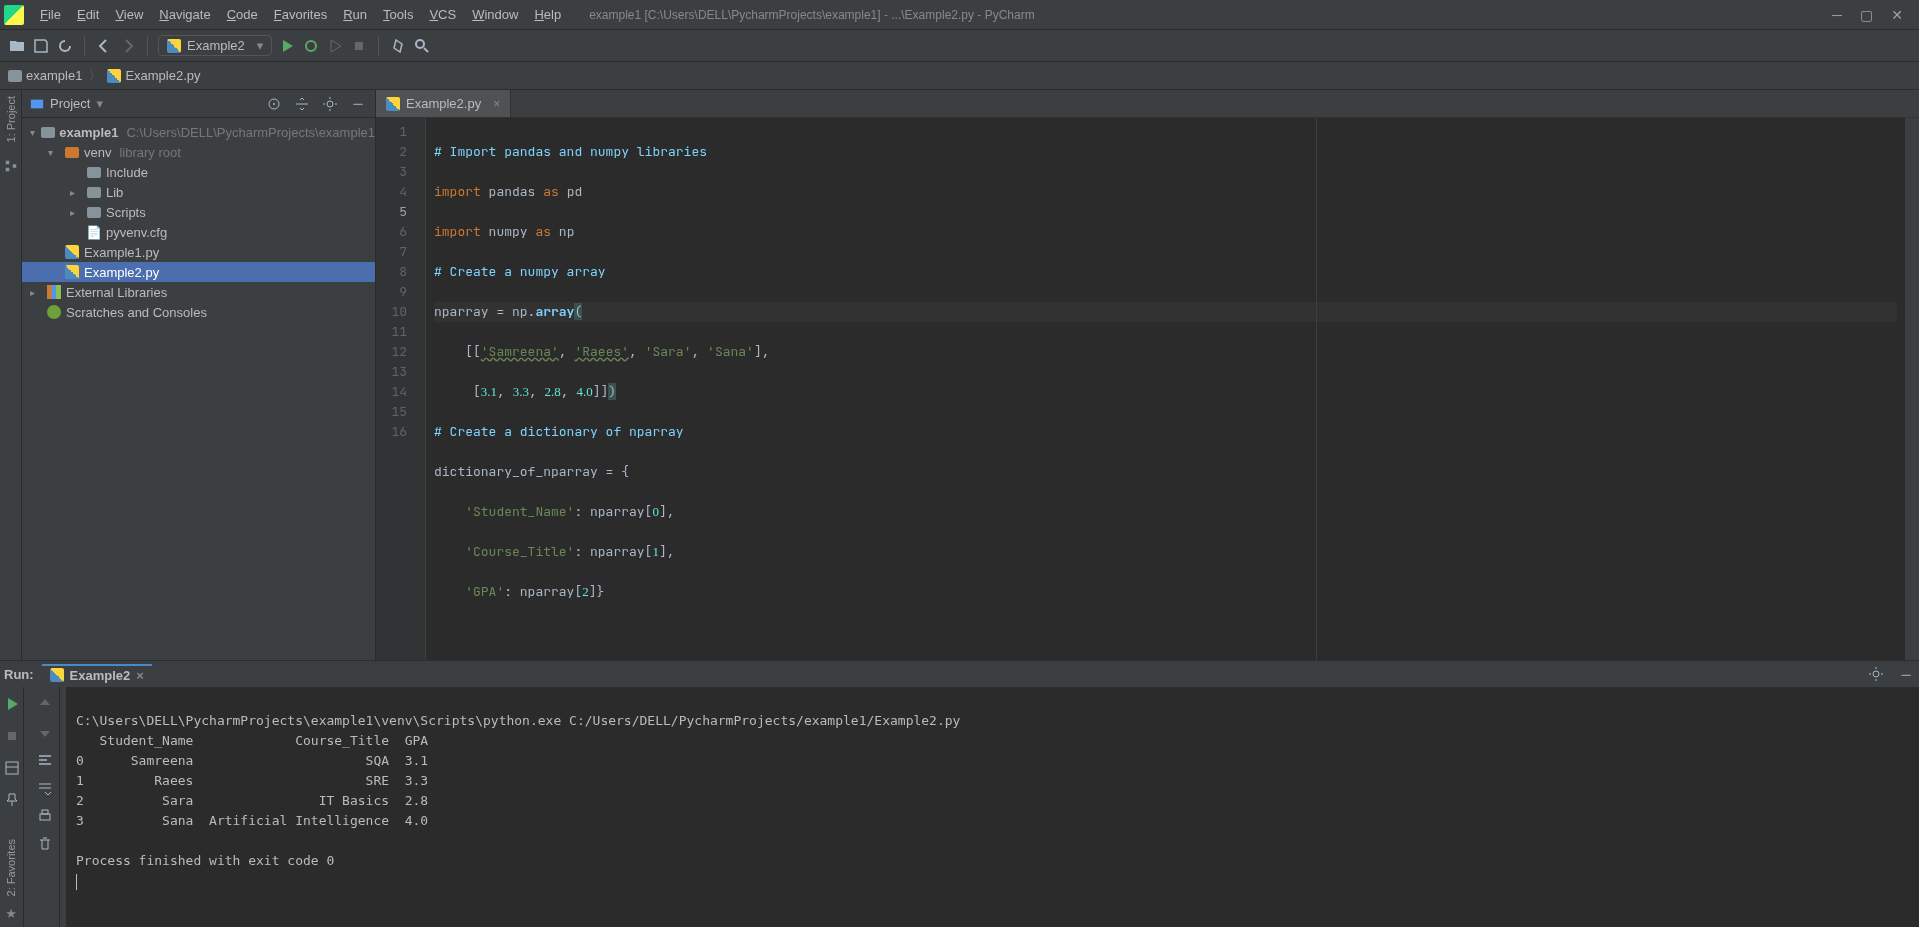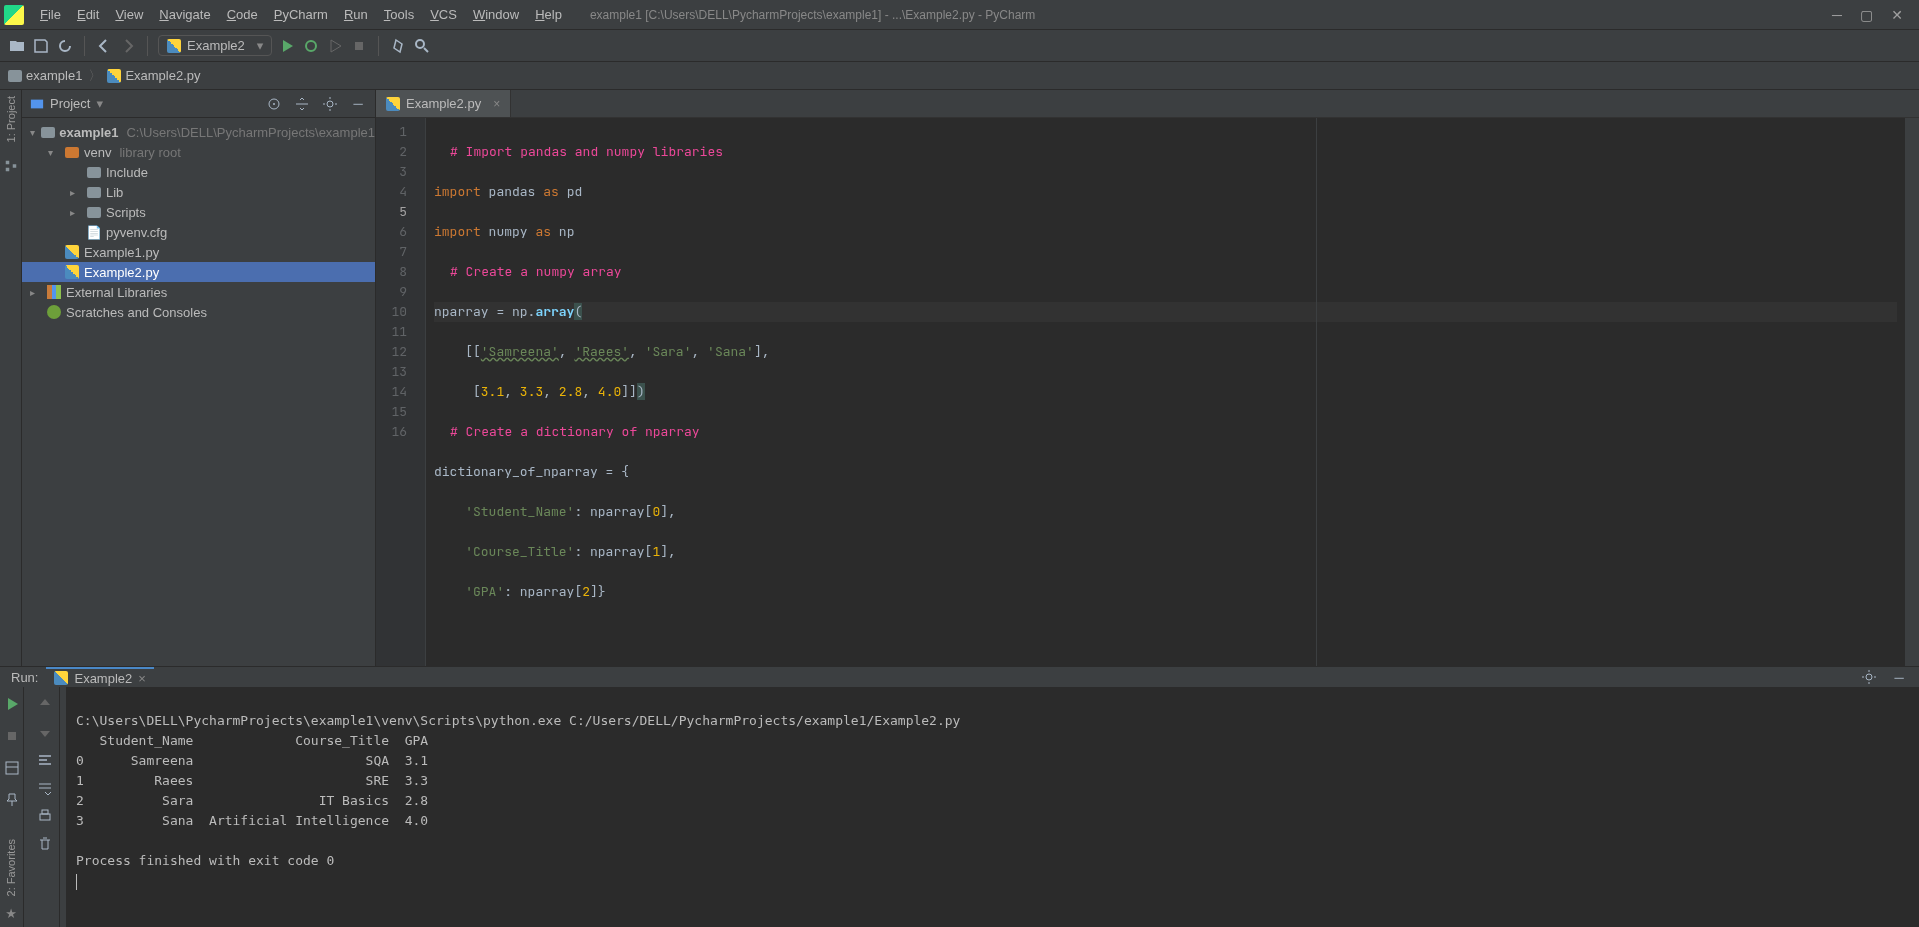--- a/index.html
+++ b/index.html
@@ -233,24 +233,24 @@
 .gutter .ln.current { color: #a4a3a3; }
 .code {
   flex: 1;
   padding: 4px 8px;
   color: #a9b7c6;
   white-space: pre;
   position: relative;
 }
 .code .line { height: 20px; }
 .code .line.current { background: #323232; }
-.c-comment { color: #ec4899; margin-left: 16px; }
+.c-comment { color: #7dd3fc; }
 .c-keyword { color: #cc7832; }
 .c-string { color: #6a8759; }
-.c-number { color: #eab308; }
+.c-number { color: #5eead4; font-family: Liberation Serif, serif; }
 .c-func { color: #7dd3fc; font-weight: bold; }
 .c-typo { text-decoration: underline wavy #6a8759; }
 .c-bracket-hl { background: #3b514d; }
 .editor-rmargin {
   position: absolute;
   top: 0; bottom: 0;
   left: 890px;
   border-left: 1px solid #3c3f41;
 }
 .editor-right-strip {
@@ -258,26 +258,27 @@
   background: #3c3f41;
 }
 
 .bottom-area {
   background: #3c3f41;
   border-top: 1px solid #2b2b2b;
   display: flex;
   flex-direction: column;
 }
 .run-header {
-  height: 20px;
-  display: flex;
-  align-items: center;
-  padding: 0 11px;
+  height: 26px;
+  display: flex;
+  align-items: center;
+  padding: 0 4px;
   gap: 8px;
   color: #bbbbbb;
+  font-weight: bold;
 }
 .run-header .run-tab {
   display: flex;
   align-items: center;
   gap: 6px;
   padding: 2px 8px;
   border-top: 2px solid #4a88c7;
 }
 .run-header .run-tab .pyicon {
   width: 14px; height: 14px;
@@ -349,21 +350,21 @@
 </head>
 <body>
 
 <div class="menubar">
   <div class="logo"></div>
   <div class="menu-item">File</div>
   <div class="menu-item">Edit</div>
   <div class="menu-item">View</div>
   <div class="menu-item">Navigate</div>
   <div class="menu-item">Code</div>
-  <div class="menu-item">PyCharm</div>
+  <div class="menu-item">Favorites</div>
   <div class="menu-item">Run</div>
   <div class="menu-item">Tools</div>
   <div class="menu-item">VCS</div>
   <div class="menu-item">Window</div>
   <div class="menu-item">Help</div>
   <div class="title">example1 [C:\Users\DELL\PycharmProjects\example1] - ...\Example2.py - PyCharm</div>
   <div class="win-controls">
     <span>─</span>
     <span>▢</span>
     <span>✕</span>

